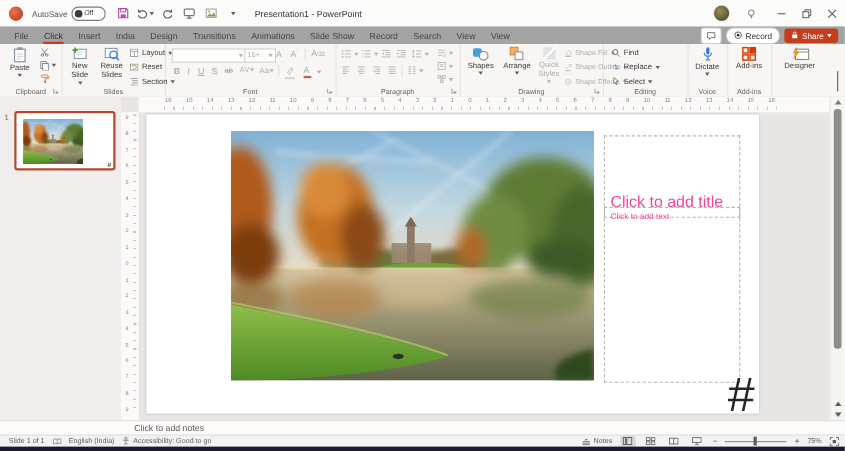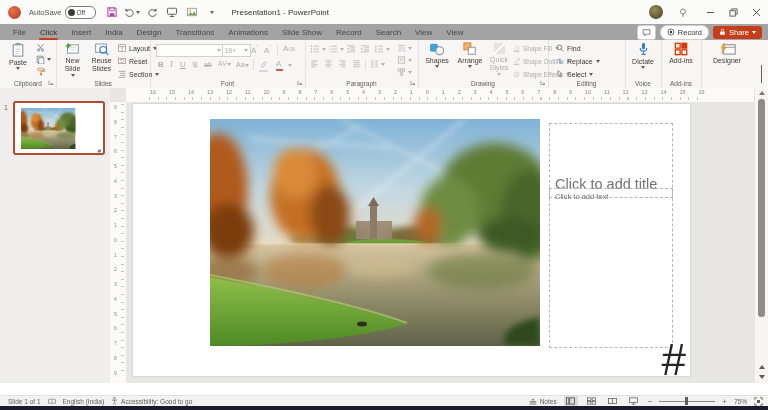--- a/index.html
+++ b/index.html
@@ -57,21 +57,21 @@
   .hruler-ticks{position:absolute;left:23px;width:557px;top:9px;height:3px;
      background:repeating-linear-gradient(90deg,#c6c4c2 0 1px,transparent 1px 8.7px)}
   .hruler-nums{position:absolute;left:23px;width:557px;top:2px;display:flex;justify-content:space-between;font-size:5.5px;color:#8a8886}
   .hruler-nums span{background:#fbfaf9;padding:0 1px;line-height:1}
   .vruler{position:absolute;left:0;top:14px;width:16px;bottom:0;background:#fbfaf9}
   .vruler-ticks{position:absolute;left:11px;width:3px;top:2px;height:272px;
      background:repeating-linear-gradient(180deg,#c6c4c2 0 1px,transparent 1px 7.6px)}
   .vruler-nums{position:absolute;left:0;width:11px;top:2px;height:272px;display:flex;flex-direction:column;justify-content:space-between;align-items:center;font-size:5px;color:#8a8886}
   .slide{position:absolute;left:23px;top:16px;width:557px;height:272px;background:#fff;box-shadow:0 0 2px rgba(0,0,0,.18)}
   .slide-image{position:absolute;left:77px;top:15px;width:330px;height:227px}
-  .ph{border:1px dashed #b8b6b4;position:absolute;color:#737373}
+  .ph{border:1px dashed #b8b6b4;position:absolute;color:#ec4899}
   .ph-title{left:416px;top:19px;width:112px;height:65px;display:flex;align-items:flex-end;padding:4px 5px;font-size:14.5px;line-height:1.15}
   .ph-body{left:416px;top:84px;width:112px;height:152px;padding:3px 5px;font-size:7.5px}
   .slide-hash{position:absolute;right:4px;bottom:-6px;font-size:44px;color:#262626;line-height:1}
   
   .scrollbar{position:absolute;right:0;top:88px;width:13px;bottom:27px;background:#f6f5f4;border-left:1px solid #e8e6e4;display:flex;flex-direction:column;align-items:center}
   .sb-up{margin-top:3px;width:0;height:0;border-left:3px solid transparent;border-right:3px solid transparent;border-bottom:4px solid #7a7877}
   .sb-thumb{margin-top:4px;width:7px;height:218px;background:#8f8d8b;border-radius:3px}
   .sb-nav{margin-top:auto;margin-bottom:4px;display:flex;flex-direction:column;gap:6px;align-items:center}
   .tri-up{width:0;height:0;border-left:3px solid transparent;border-right:3px solid transparent;border-bottom:4px solid #605e5c}
   .tri-down{width:0;height:0;border-left:3px solid transparent;border-right:3px solid transparent;border-top:4px solid #605e5c}
@@ -704,20 +704,23 @@
 
   <div class="scrollbar">
     <div class="sb-up"></div>
     <div class="sb-thumb"></div>
     <div class="sb-nav">
       <span class="tri-up"></span>
       <span class="tri-down"></span>
     </div>
   </div>
 
+  <div class="notesbar">
+    <span>Click to add notes</span>
+  </div>
 
   <div class="statusbar">
     <div class="sb-left">
       <span>Slide 1 of 1</span>
       <svg width="8" height="7" viewBox="0 0 16 12">
         <path d="M1 2c2-1.2 4.5-1.2 7 0 2.5-1.2 5-1.2 7 0v8c-2-1.2-4.5-1.2-7 0-2.5-1.2-5-1.2-7 0z" fill="none" stroke="#605e5c" stroke-width="1.1"></path>
         <path d="M8 2v8" stroke="#605e5c" stroke-width="1"></path>
       </svg>
       <span>English (India)</span>
       <span style="display:flex;align-items:center;gap:3px">

